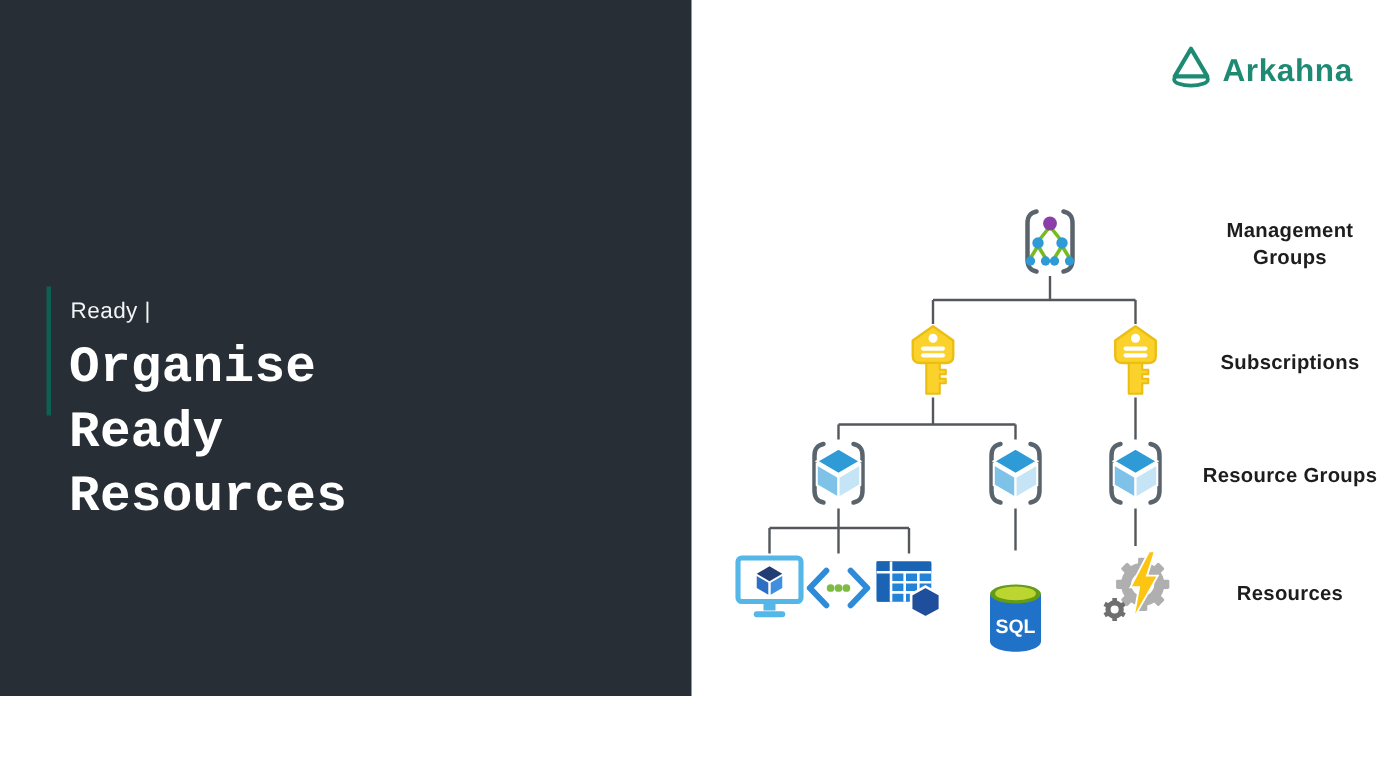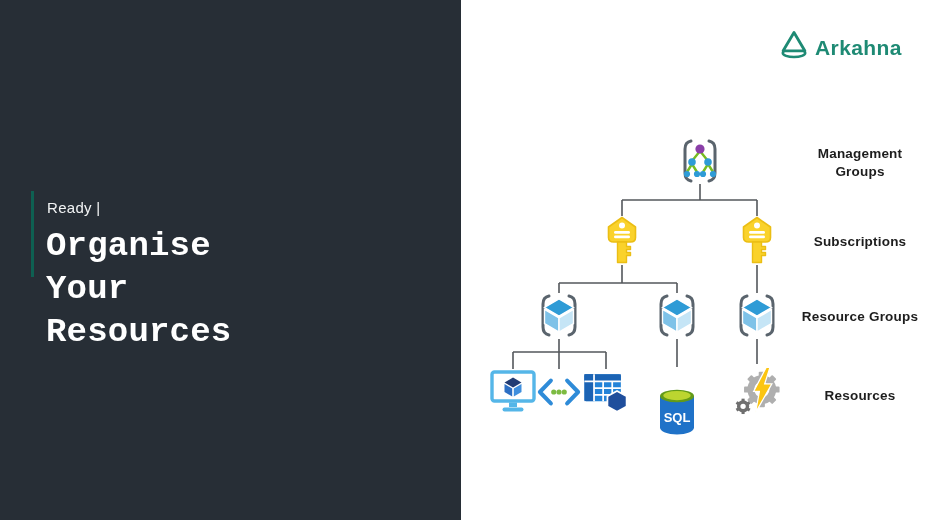--- a/index.html
+++ b/index.html
@@ -2,21 +2,21 @@
 <html><head>
 <meta charset="utf-8">
 <style>
   html,body{margin:0;padding:0;background:#e9e9e9;}
   .slide{
     position:relative;width:932px;height:520px;background:#ffffff;
     overflow:hidden;font-family:"Liberation Sans",sans-serif;
     box-shadow:0 0 0 1px #d8d8d8;
   }
   
-  .left-panel{position:absolute;left:0;top:0;width:461px;height:520px;background:#272E36;}
+  .left-panel{position:absolute;left:0;top:0;width:461px;height:464px;background:#272E36;}
   .accent-bar{position:absolute;left:31px;top:191px;width:3px;height:86px;background:#0E6052;}
   .eyebrow{position:absolute;left:47px;top:199px;font-size:15px;font-weight:400;color:#F2F4F5;letter-spacing:.3px;}
   .title{position:absolute;left:46px;top:225px;margin:0;font-size:34px;font-weight:700;color:#ffffff;line-height:43px;letter-spacing:.2px;}
   .title span{display:block;font-family:Liberation Mono, monospace;}
   
   .logo{position:absolute;left:777px;top:30px;display:flex;align-items:flex-end;gap:4px;}
   .logo svg{width:34px;height:30px;display:block;}
   .logo-text{font-size:21px;font-weight:700;color:#1E8A74;letter-spacing:.4px;}
   
   .connectors{position:absolute;left:0;top:0;width:932px;height:520px;pointer-events:none;}
@@ -31,21 +31,21 @@
 </head>
 <body>
 
 <div class="slide">
 
   <div class="left-panel">
     <div class="accent-bar"></div>
     <div class="eyebrow">Ready |</div>
     <h1 class="title">
       <span>Organise</span>
-      <span>Your</span>
+      <span>Ready</span>
       <span>Resources</span>
     </h1>
   </div>
 
   <div class="logo">
     <svg viewBox="0 0 40 36">
       <ellipse cx="20" cy="27.5" rx="13.5" ry="5" fill="none" stroke="#1E8A74" stroke-width="3"></ellipse>
       <path d="M20,3 L33,25 L7,25 Z" fill="#ffffff" stroke="#1E8A74" stroke-width="3.4" stroke-linejoin="round"></path>
     </svg>
     <span class="logo-text">Arkahna</span>

